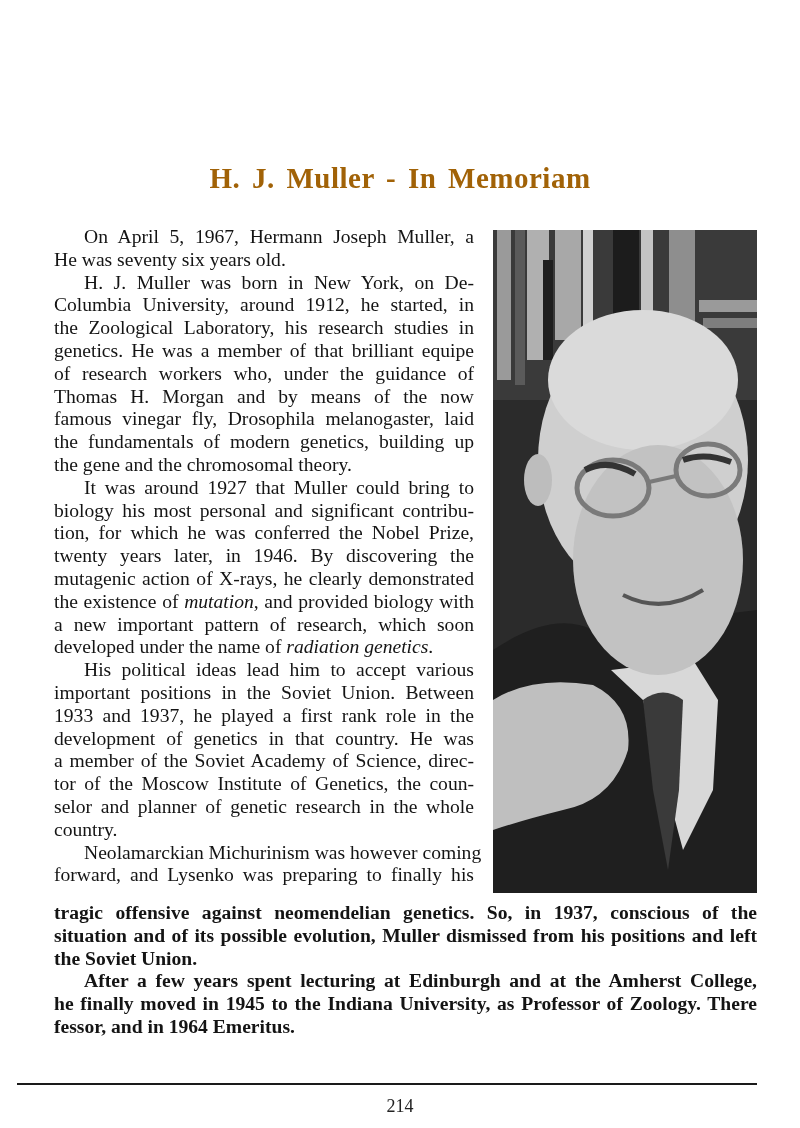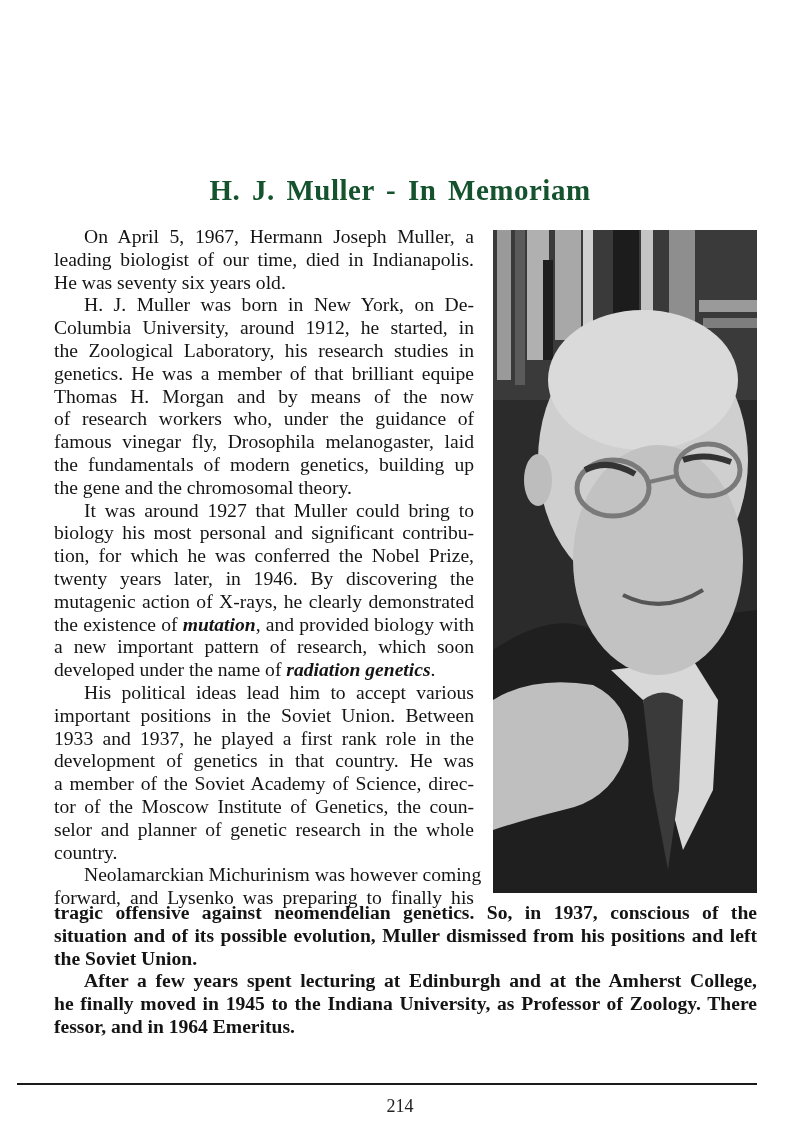--- a/index.html
+++ b/index.html
@@ -2,23 +2,23 @@
 <html><head>
 <meta charset="utf-8">
 <style>
   html, body { margin: 0; padding: 0; background: #ffffff; }
   body {
     width: 800px; height: 1128px; position: relative; overflow: hidden;
     font-family: "Liberation Serif", "DejaVu Serif", serif;
     color: #141414;
   }
   .title {
-    position: absolute; left: 0; top: 155px; width: 800px;
+    position: absolute; left: 0; top: 143px; width: 800px;
     text-align: center; font-size: 29px; letter-spacing: 0.5px;
-    word-spacing: 4px; color: #14532d;
+    word-spacing: 4px; color: #a16207;
   }
   .photo {
     position: absolute; left: 493px; top: 230px; width: 264px; height: 663px;
     background: #2e2e2e; overflow: hidden;
   }
   .photo svg { display: block; width: 100%; height: 100%; }
   .col {
     position: absolute; left: 18px; top: 226px; width: 456px;
     font-size: 19.6px; line-height: 22.8px; text-align: justify;
   }
@@ -30,21 +30,21 @@
   .line.last { text-align-last: left; }
   .indent { padding-left: 30px; }
   .rule {
     position: absolute; left: 17px; top: 1083px; width: 740px; height: 2px;
     background: #1a1a1a;
   }
   .page-num {
     position: absolute; left: 0; top: 1096px; width: 800px; text-align: center;
     font-size: 18px; color: #222;
   }
-  em { font-style: italic; font-weight: bold; }
+  em { font-style: italic; }
 </style>
 </head>
 <body>
 
 <h1 class="title">H. J. Muller - In Memoriam</h1>
 
 <div class="photo">
   <svg viewBox="0 0 264 663" preserveAspectRatio="none">
     <rect x="0" y="0" width="264" height="663" fill="#2b2b2b"></rect>
 
@@ -81,28 +81,27 @@
     <path d="M190 230 Q212 222 238 232" stroke="#333" stroke-width="6" fill="none"></path>
 
     <path d="M130 365 Q170 385 210 360" stroke="#555" stroke-width="4" fill="none"></path>
 
     <path d="M0 470 Q40 445 100 455 Q140 475 135 520 Q120 570 70 580 Q30 590 0 600 Z" fill="#bfbfbf"></path>
   </svg>
 </div>
 
 <div class="col">
   <span class="line indent">On April 5, 1967, Hermann Joseph Muller, a</span>
-  <span class="line">leading biologist of our time, died in Indianapolis.</span>
   <span class="line last">He was seventy six years old.</span>
   <span class="line indent">H. J. Muller was born in New York, on De-</span>
   <span class="line">Columbia University, around 1912, he started, in</span>
   <span class="line">the Zoological Laboratory, his research studies in</span>
   <span class="line">genetics. He was a member of that brilliant equipe</span>
+  <span class="line">of research workers who, under the guidance of</span>
   <span class="line">Thomas H. Morgan and by means of the now</span>
-  <span class="line">of research workers who, under the guidance of</span>
   <span class="line">famous vinegar fly, Drosophila melanogaster, laid</span>
   <span class="line">the fundamentals of modern genetics, building up</span>
   <span class="line last">the gene and the chromosomal theory.</span>
   <span class="line indent">It was around 1927 that Muller could bring to</span>
   <span class="line">biology his most personal and significant contribu-</span>
   <span class="line">tion, for which he was conferred the Nobel Prize,</span>
   <span class="line">twenty years later, in 1946. By discovering the</span>
   <span class="line">mutagenic action of X-rays, he clearly demonstrated</span>
   <span class="line"><span>the existence of </span><em>mutation</em><span>, and provided biology with</span></span>
   <span class="line">a new important pattern of research, which soon</span>

